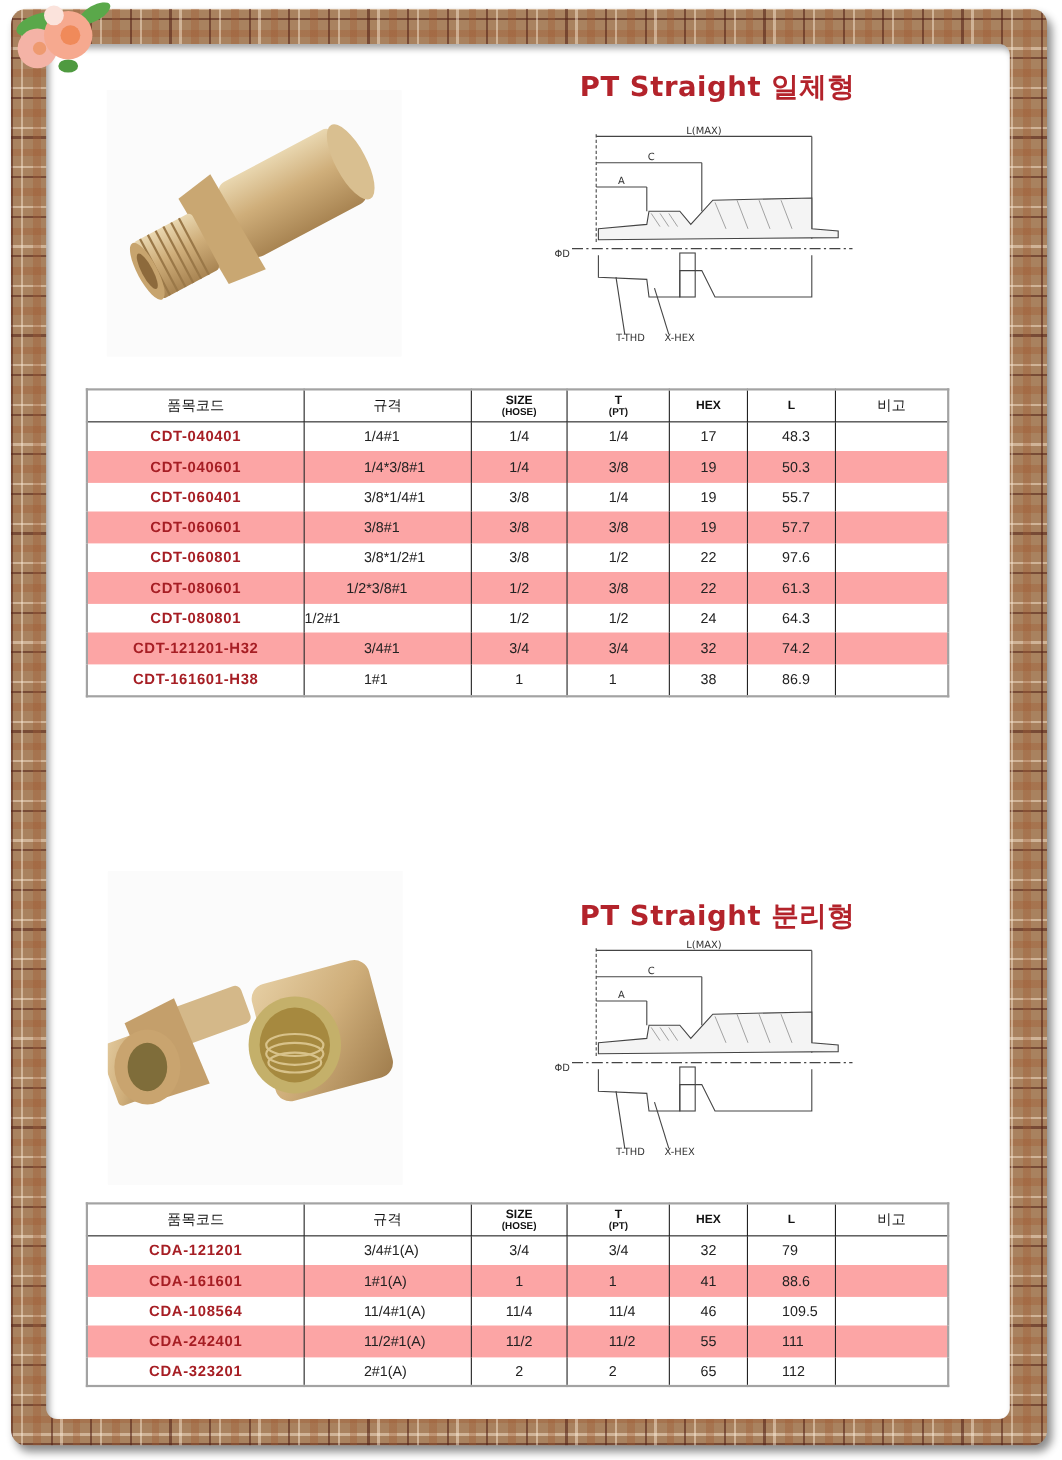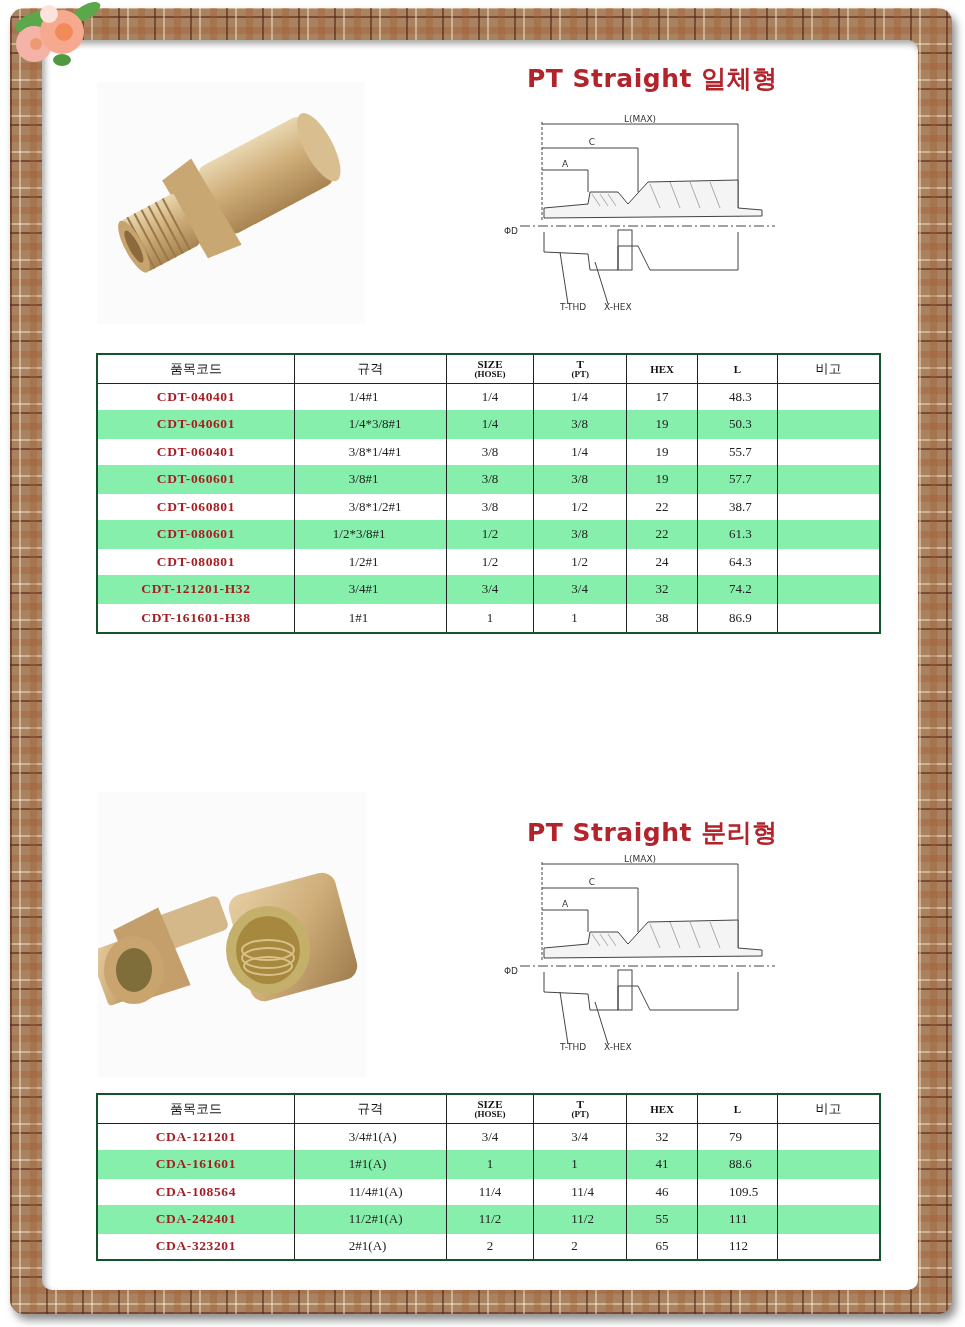--- a/index.html
+++ b/index.html
@@ -17,25 +17,25 @@
     box-shadow: inset 3px 4px 6px rgba(0,0,0,0.35); }
 
   
   .flower { position:absolute; left:4px; top:2px; width:100px; height:70px; }
 
   .section-title { position:absolute; left:527px; font-family:"DejaVu Sans", sans-serif; font-weight:bold; font-size:25px; color:#b3232b; letter-spacing:0.5px; }
 
   .photo { position:absolute; background:#fafafa; }
   .diagram { position:absolute; }
 
-  table.spec { position:absolute; left:96px; width:785px; border-collapse:collapse; border:2px solid #14532d; font-family:Liberation Serif, serif; }
+  table.spec { position:absolute; left:78px; width:785px; border-collapse:collapse; border:2px solid #a3a3a3; font-family:Liberation Sans, sans-serif; }
   table.spec th { font-weight:bold; font-size:11px; color:#111; height:28px; border-bottom:1px solid #222; border-right:1px solid #222; text-align:center; padding:0; line-height:10px; }
   table.spec th.k { font-weight:normal; font-size:13px; }
   table.spec td { font-size:13px; color:#222; border-right:1px solid #222; text-align:left; padding:0 0 0 0; }
-  table.spec tr.alt td { background:#86efac; }
+  table.spec tr.alt td { background:#fca5a5; }
   table.spec td.code { color:#a61e24; font-weight:bold; font-size:13.5px; letter-spacing:0.6px; text-align:center; }
   table.spec td.c { text-align:center; }
   table.spec td.last, table.spec th.last { border-right:none; }
   .sub { font-size:9px; display:block; }
 </style>
 </head>
 <body>
 
 <div class="frame"></div>
 <div class="inner"></div>
@@ -170,35 +170,35 @@
         <td class="c">19</td>
         <td style="padding-left:31px">57.7</td>
         <td class="last"></td>
       </tr>
       <tr style="height: 26px;">
         <td class="code">CDT-060801</td>
         <td style="padding-left:54px">3/8*1/2#1</td>
         <td class="c">3/8</td>
         <td class="c" style="text-align:left;padding-left:37px">1/2</td>
         <td class="c">22</td>
-        <td style="padding-left:31px">38.7</td>
+        <td style="padding-left:31px">97.6</td>
         <td class="last"></td>
       </tr>
       <tr class="alt" style="height: 29px;">
         <td class="code">CDT-080601</td>
         <td style="padding-left:38px">1/2*3/8#1</td>
         <td class="c">1/2</td>
         <td class="c" style="text-align:left;padding-left:37px">3/8</td>
         <td class="c">22</td>
         <td style="padding-left:31px">61.3</td>
         <td class="last"></td>
       </tr>
       <tr style="height: 26px;">
         <td class="code">CDT-080801</td>
-        <td style="padding-left:54px">1/2#1</td>
+        <td style="">1/2#1</td>
         <td class="c">1/2</td>
         <td class="c" style="text-align:left;padding-left:37px">1/2</td>
         <td class="c">24</td>
         <td style="padding-left:31px">64.3</td>
         <td class="last"></td>
       </tr>
       <tr class="alt" style="height: 29px;">
         <td class="code">CDT-121201-H32</td>
         <td style="padding-left:54px">3/4#1</td>
         <td class="c">3/4</td>

